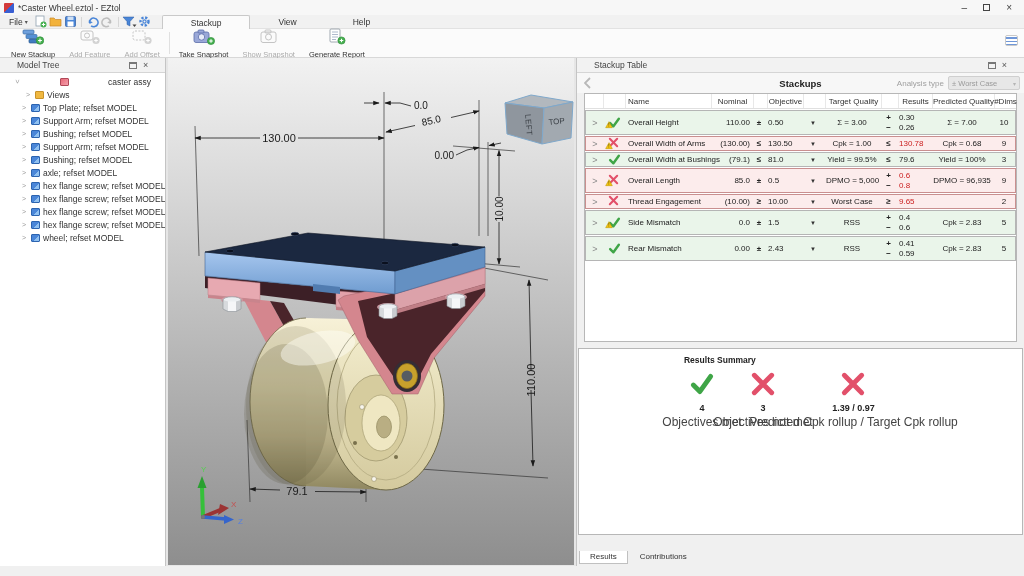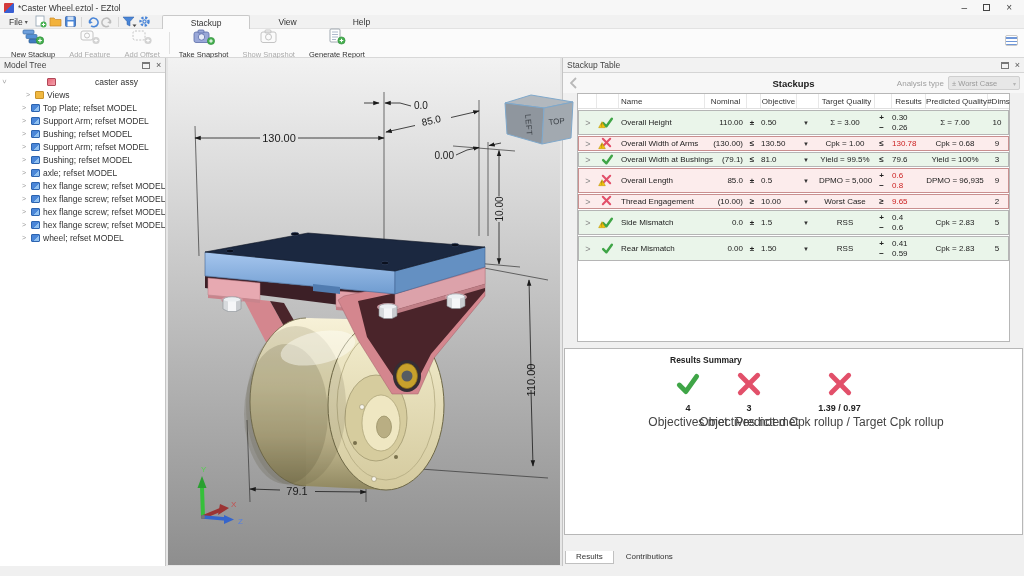--- a/index.html
+++ b/index.html
@@ -29,21 +29,21 @@
   .ribbon { height:29px; background:#fbfbfb; border-bottom:1px solid #d8d8d8; display:flex; align-items:stretch; padding-left:4px; position:relative; }
   .rbtn { display:flex; flex-direction:column; align-items:center; justify-content:center; padding:1px 7px 0; gap:1px; }
   .rbtn .rlabel { font-size:7.5px; color:#333; white-space:nowrap; }
   .rbtn.disabled .rlabel { color:#ababab; }
   .rsep { width:1px; background:#e0e0e0; margin:3px 2px; }
   .collapse-icon { position:absolute; right:6px; top:6px; width:13px; height:11px; border:1px solid #c9c9c9; border-radius:2px;
                    background:repeating-linear-gradient(#fff 0 1px,#6f97d8 1px 2.5px,#fff 2.5px 3.5px); }
 
   
   .main { flex:1; display:flex; background:#e6e6e6; }
-  .panel-hdr { height:15px; background:#f2f2f2; border-bottom:1px solid #d5d5d5; display:flex; align-items:center; padding:0 4px; }
+  .panel-hdr { height:15px; background:#f2f2f2; border-bottom:1px solid #d5d5d5; display:flex; align-items:center; padding:0 17px; }
   .panel-hdr .ph-label { font-size:8.5px; color:#444; flex:1; }
   .float-icon { width:8px; height:7px; border:1px solid #777; border-top-width:2px; margin-right:6px; }
   .close-icon { font-size:9px; color:#555; line-height:9px; }
 
   
   .left-panel { width:168px; background:#fff; border-right:1px solid #c4c4c4; display:flex; flex-direction:column; }
   .tree { flex:1; padding-top:2px; overflow:hidden; }
   .titem { height:13px; display:flex; align-items:center; gap:3px; font-size:8.5px; color:#333; white-space:nowrap; }
   .chev { width:8px; text-align:center; color:#999; font-size:7px; display:inline-block; }
   .chev.open { transform:rotate(90deg); }
@@ -61,21 +61,21 @@
 
   
   .right-panel { flex:1; display:flex; flex-direction:column; background:#f0f0f0; border-left:1px solid #c4c4c4; }
   .subhdr { height:20px; background:#f7f7f7; position:relative; display:flex; align-items:center; padding:0 4px; }
   .subhdr .shtitle { position:absolute; left:0; right:0; text-align:center; font-size:9.5px; font-weight:bold; color:#222; }
   .backchev { margin-left:3px; }
   .an-group { margin-left:auto; display:flex; align-items:center; gap:4px; z-index:1; }
   .an-label { font-size:8px; color:#a0a0a0; }
   .dropdown { width:72px; height:14px; background:#e7e7e7; border:1px solid #cfcfcf; border-radius:2px; display:flex; align-items:center; font-size:7.5px; color:#9a9a9a; padding:0 3px; justify-content:space-between; }
 
-  .tablebox { height:249px; background:#fff; border:1px solid #b7b7b7; margin:0 14px; display:flex; flex-direction:column; }
+  .tablebox { height:249px; background:#fff; border:1px solid #b7b7b7; margin:0 7px; display:flex; flex-direction:column; }
   .tgrid { display:grid; grid-template-columns:18px 22px minmax(84px,1fr) 42px 14px 36px 22px 56px 17px 34px 62px 22px; align-items:center; }
   .thead { height:15px; border-bottom:1px solid #e0e0e0; font-size:8px; color:#333; }
   .thead > div { border-left:1px solid #e8e8e8; height:100%; display:flex; align-items:center; justify-content:center; padding:0 2px; white-space:nowrap; }
   .thead > div:first-child { border-left:none; }
   .thead .h-name { justify-content:flex-start; }
   .rows { flex:1; padding-top:1px; overflow:hidden; }
   .trow { border:1px solid #b5b5b5; margin:0 0 1px 0; font-size:8px; color:#222; }
   .trow.pass { background:#eaf5ea; }
   .trow.fail { background:#fcecec; border-color:#c98f8f; }
   .trow .cell { padding:0 2px; white-space:nowrap; }
@@ -234,21 +234,21 @@
 
   <div class="main">
 
     <div class="left-panel">
       <div class="panel-hdr">
         <span class="ph-label">Model Tree</span>
         <span class="float-icon"></span>
         <span class="close-icon">×</span>
       </div>
       <div class="tree" id="tree">
-          <div class="titem" style="padding-left: 0; gap: 39px;">
+          <div class="titem" style="padding-left: 13px; gap: 39px;">
             <span class="chev open">&gt;</span>
             <span class="tico assembly-icon"></span>
             <span>caster assy</span>
           </div>
           <div class="titem" style="padding-left: 24px;">
             <span class="chev">&gt;</span>
             <span class="tico folder-icon"></span>
             <span>Views</span>
           </div>
           <div class="titem" style="padding-left: 20px;">
@@ -643,21 +643,21 @@
             <div class="tgrid trow pass" style="height: 25px;">
               <div class="cell c-chev">&gt;</div>
               <div class="cell">
                 <div class="statuswrap"><svg width="13" height="13" viewBox="0 0 24 24">
                     <path d="M4 13l6 6 10-14" fill="none" stroke="#3fa547" stroke-width="4.5" stroke-linecap="round" stroke-linejoin="round"></path>
                   </svg></div>
               </div>
               <div class="cell c-name">Rear Mismatch</div>
               <div class="cell c-nom">0.00</div>
               <div class="cell c-op">±</div>
-              <div class="cell">1.50</div>
+              <div class="cell">2.43</div>
               <div class="cell c-dd">▼</div>
               <div class="cell c-target">RSS</div>
               <div class="cell c-op stack">
                 <span>+</span>
                 <span>−</span>
               </div>
               <div class="cell c-res stack">
                 <span>0.41</span>
                 <span>0.59</span>
               </div>

